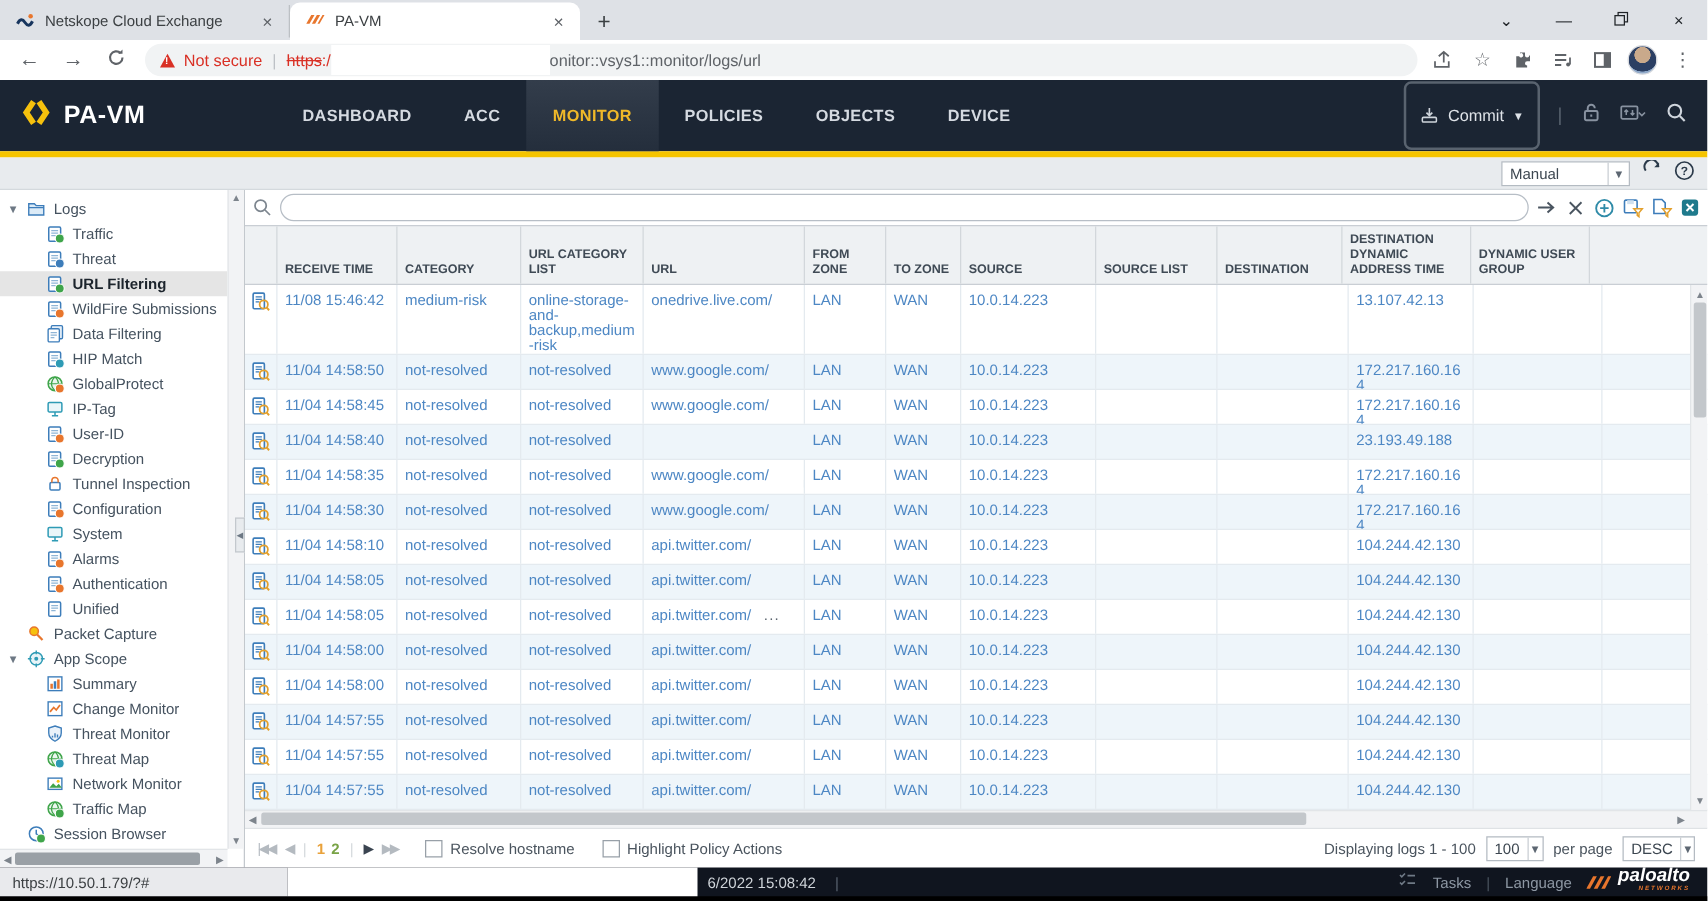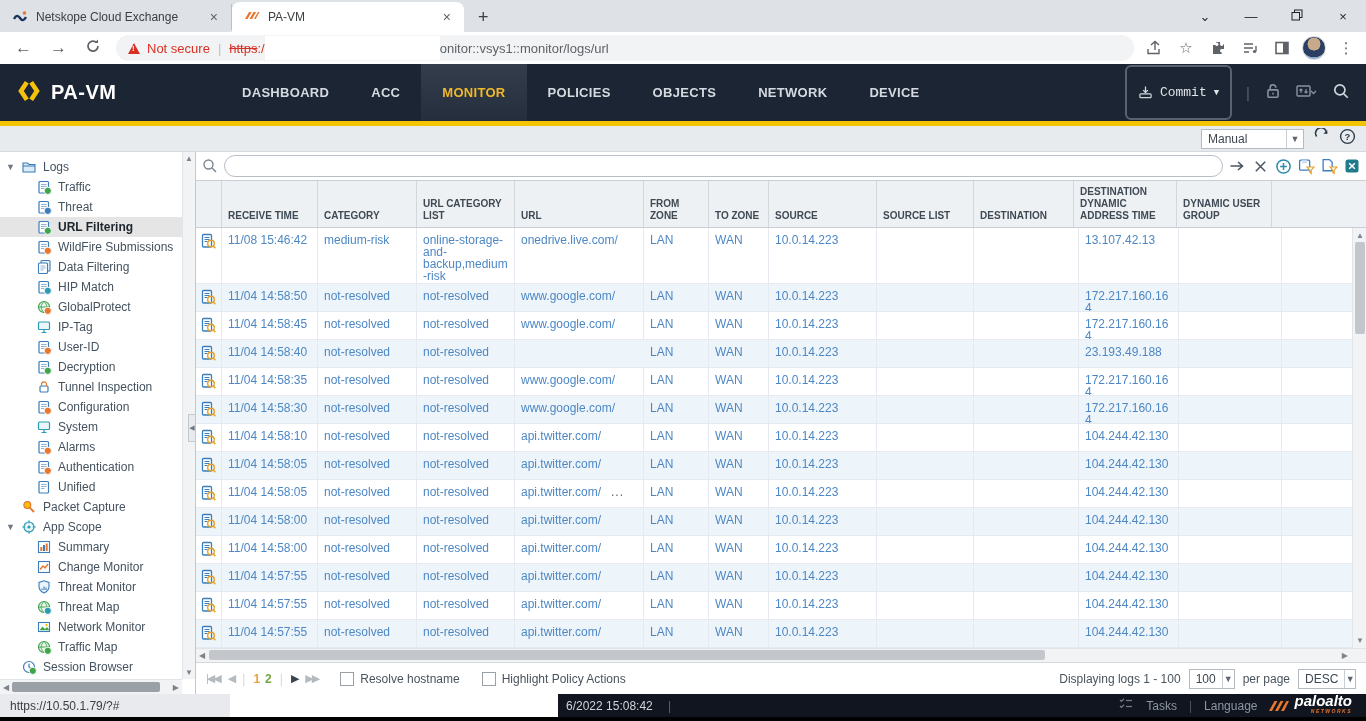--- a/index.html
+++ b/index.html
@@ -33,21 +33,21 @@
   .avatar { width:24px; height:24px; border-radius:50%; background:radial-gradient(circle at 50% 32%, #c9a98b 0 34%, #2b3f63 36% 70%, #8fa8c8 72%); border:1px solid #dadce0; }
 
   
   .pan-navbar { height:57px; background:#1b2533; display:flex; align-items:center; color:#dfe3e8; padding:0 16px; }
   .pan-brand { display:flex; align-items:center; gap:9px; width:205px; }
   .pan-brand-name { font-size:20px; font-weight:bold; color:#fff; letter-spacing:.5px; }
   .nav-menu { display:flex; align-items:stretch; height:57px; }
   .nav-item { display:flex; align-items:center; padding:0 21px; font-size:13px; font-weight:600; color:#d5dae1; letter-spacing:.3px; }
   .nav-item.active { background:linear-gradient(#333d4b,#242e3c); color:#f0b929; }
   .pan-right { margin-left:auto; display:flex; align-items:center; gap:14px; }
-  .commit-btn { display:flex; align-items:center; gap:7px; border:2px solid #59636f; border-radius:6px; padding:18px 11px; font-size:13px; color:#dfe3e8;font-family:Liberation Mono, monospace; }
+  .commit-btn { display:flex; align-items:center; gap:7px; border:2px solid #59636f; border-radius:6px; padding:18px 11px; font-size:13px; color:#dfe3e8; }
   .pan-sep { color:#59636f; font-size:15px; }
   .stripe { height:5px; background:#f5c400; }
 
   .sub-toolbar { height:26px; background:#e8ebee; border-bottom:1px solid #d4d9dd; display:flex; align-items:center; justify-content:flex-end; gap:9px; padding-right:10px; }
   .select { background:#fff; border:1px solid #b4bbc2; height:20px; display:flex; align-items:center; font-size:12px; color:#3c4650; }
   .select .sel-text { padding:0 6px; flex:1; }
   .select .sel-arrow { width:17px; align-self:stretch; border-left:1px solid #c9ced4; display:flex; align-items:center; justify-content:center; color:#5d6772; font-size:9px; }
   .sel-manual { width:103px; }
 
   
@@ -207,21 +207,20 @@
           <path d="M10.5 3l4 6-4 6" fill="none" stroke="#f6c10d" stroke-width="3.2"></path>
         </svg></span>
     <span class="pan-brand-name">PA-VM</span>
   </div>
   <div class="nav-menu">
       <div class="nav-item">DASHBOARD</div>
       <div class="nav-item">ACC</div>
       <div class="nav-item active">MONITOR</div>
       <div class="nav-item">POLICIES</div>
       <div class="nav-item">OBJECTS</div>
-      <div class="nav-item">NETWORK</div>
       <div class="nav-item">DEVICE</div>
     </div>
   <div class="pan-right">
     <span class="commit-btn">
       <svg width="15" height="15" viewBox="0 0 16 16">
           <path d="M8 1.5V8M5.5 5.5L8 8l2.5-2.5" stroke="#cfd5dc" stroke-width="1.4" fill="none"></path>
           <rect x="2" y="9.5" width="12" height="4" rx="1" fill="none" stroke="#cfd5dc" stroke-width="1.3"></rect>
         </svg>
       <span>Commit</span>
       <span style="font-size:9px">▼</span>

